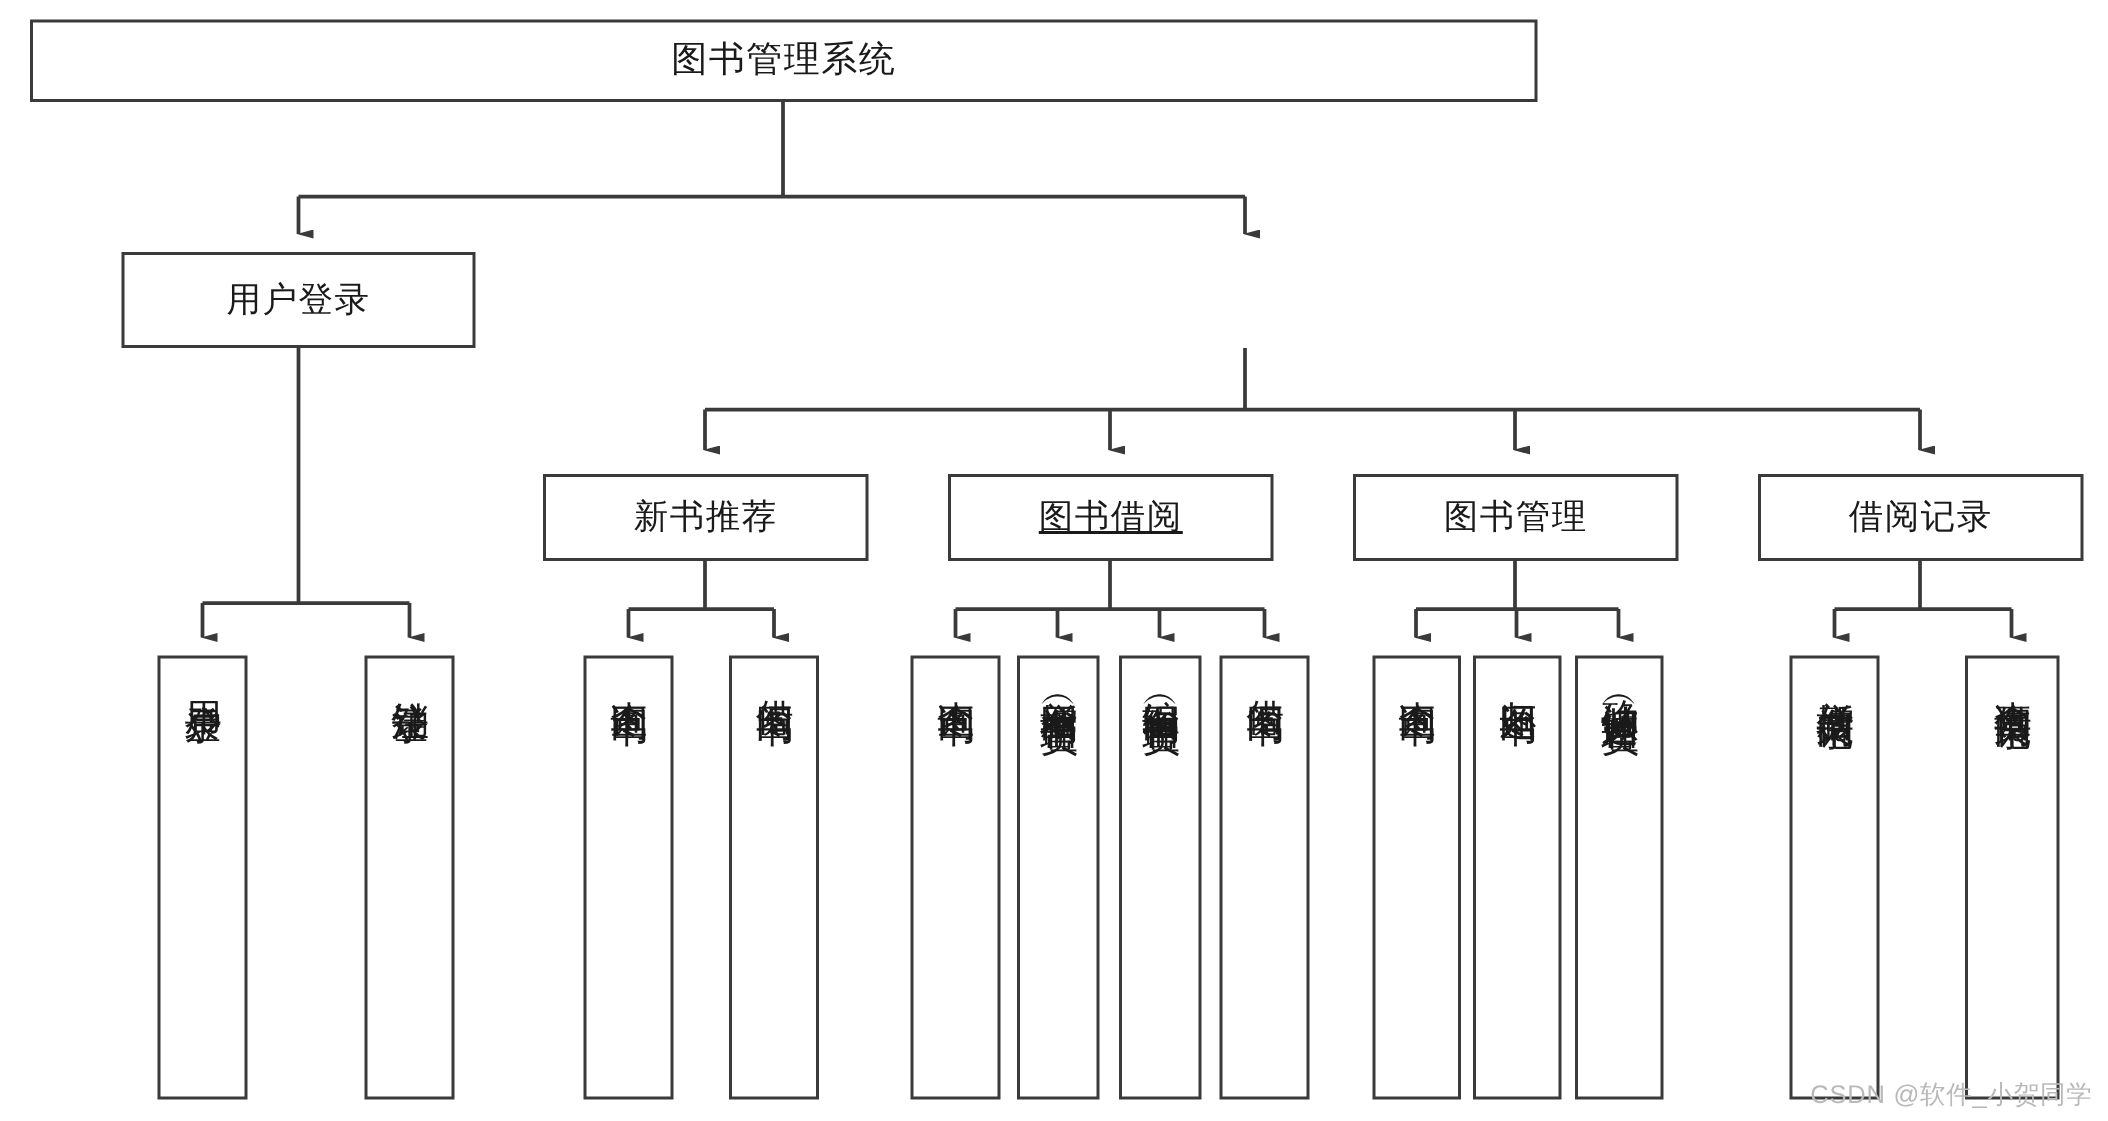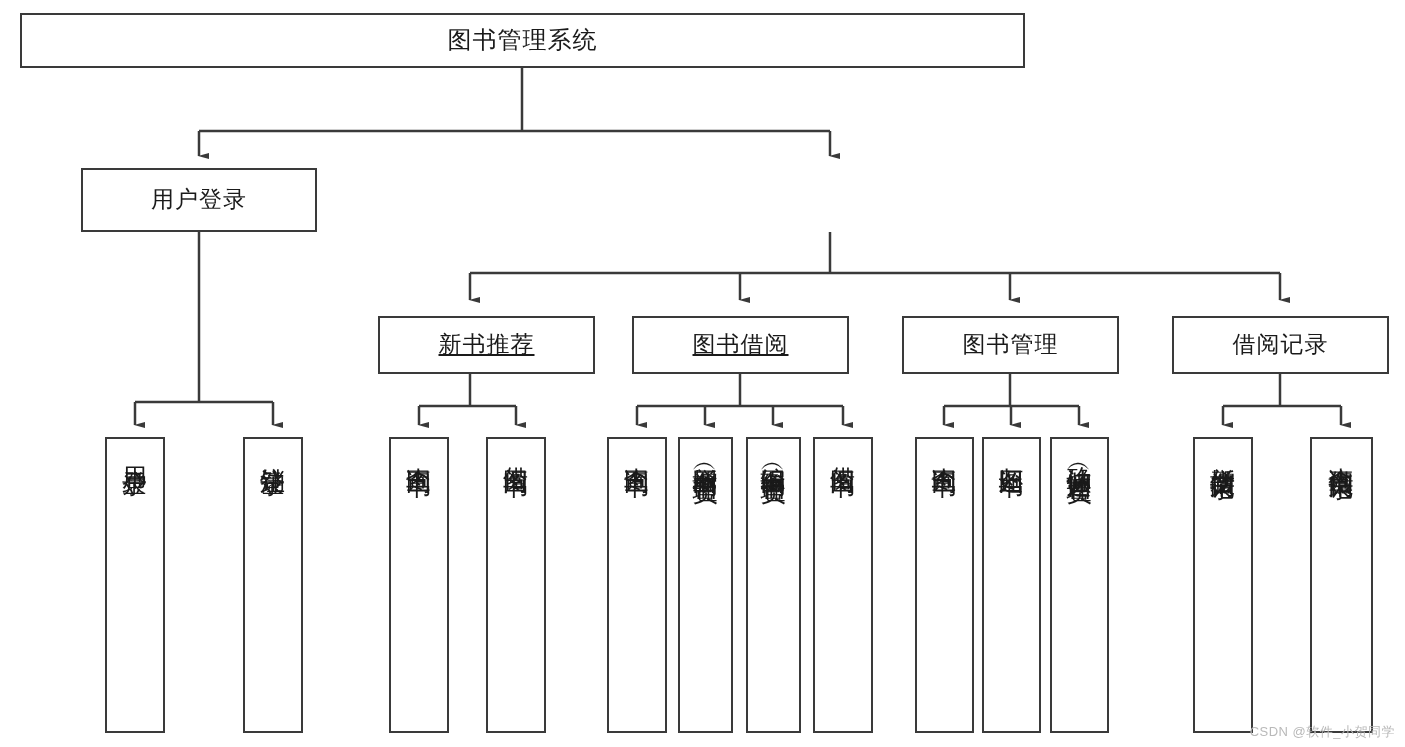--- a/index.html
+++ b/index.html
@@ -54,21 +54,21 @@
     font-size: 25px;
     line-height: 1.12;
     letter-spacing: 2px;
     white-space: nowrap;
     color: #1a1a1a;
   }
   .watermark {
     position: absolute;
     right: 10px;
     bottom: 6px;
-    font-size: 13px;
+    font-size: 17px;
     color: #b9b9b9;
     letter-spacing: 0.5px;
     white-space: nowrap;
   }
 </style>
 </head>
 <body>
 
 <div id="canvas">
 
@@ -123,21 +123,21 @@
   </svg>
 
   <div class="node h root" style="left:20px; top:13px; width:1005px; height:55px;">
     <span>图书管理系统</span>
   </div>
 
   <div class="node h" style="left:81px; top:168px; width:236px; height:64px;">
     <span>用户登录</span>
   </div>
 
-  <div class="node h" style="left:378px; top:316px; width:217px; height:58px;text-decoration:underline;">
+  <div class="node h" style="left:362px; top:316px; width:217px; height:58px;">
     <span>新书推荐</span>
   </div>
   <div class="node h" style="left:632px; top:316px; width:217px; height:58px;text-decoration:underline;">
     <span>图书借阅</span>
   </div>
   <div class="node h" style="left:902px; top:316px; width:217px; height:58px;">
     <span>图书管理</span>
   </div>
   <div class="node h" style="left:1172px; top:316px; width:217px; height:58px;">
     <span>借阅记录</span>

